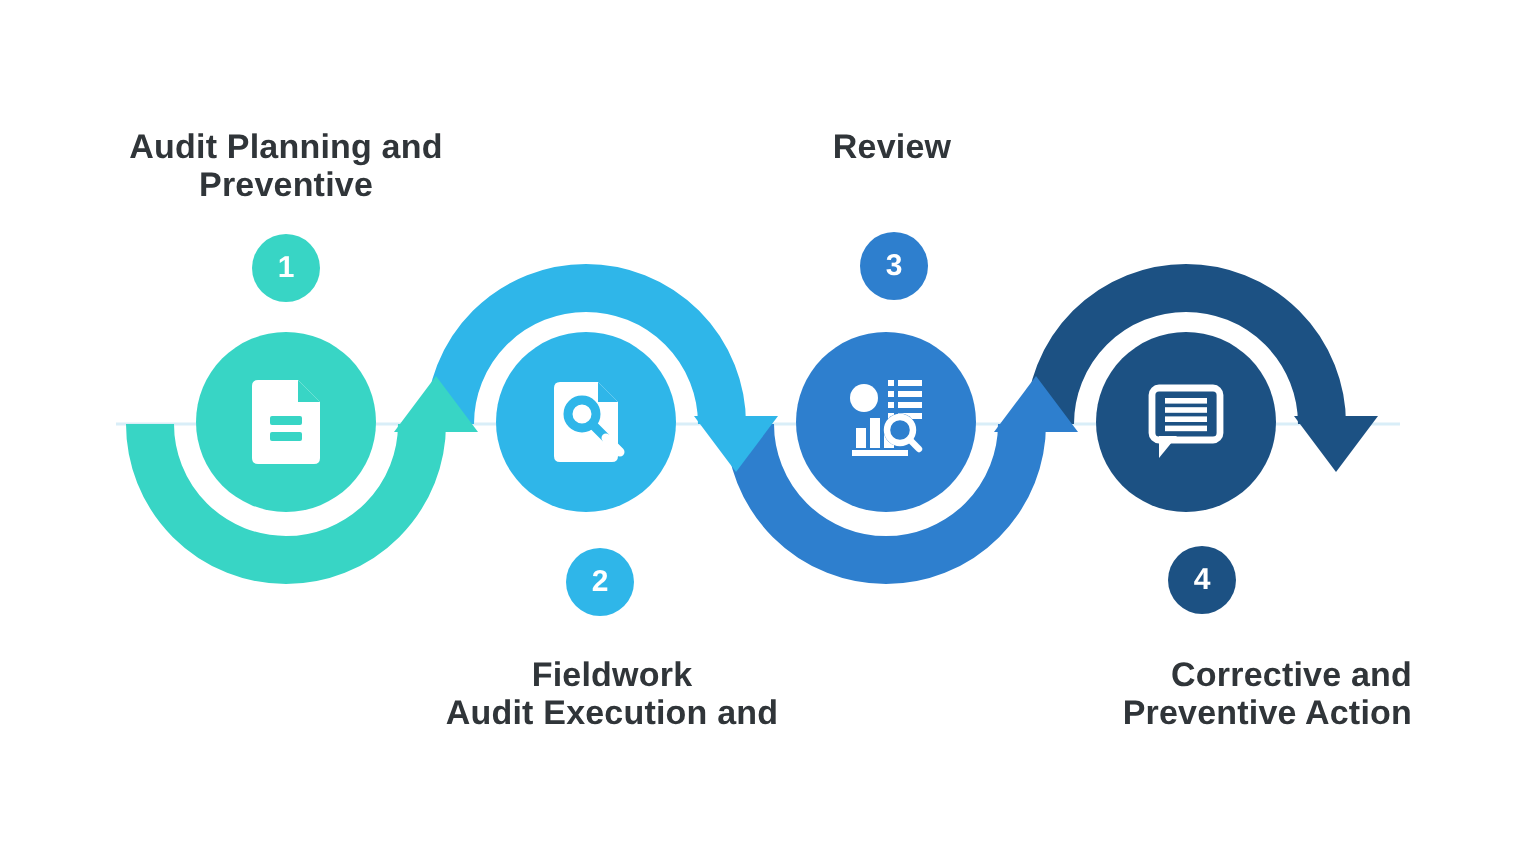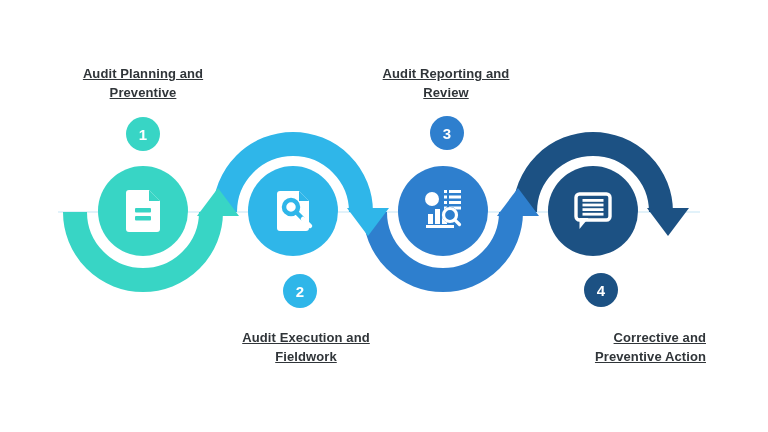--- a/index.html
+++ b/index.html
@@ -3,22 +3,22 @@
 <meta charset="utf-8">
 <style>
   html,body{margin:0;padding:0;background:#ffffff;}
   #stage{
     position:relative;width:768px;height:432px;overflow:hidden;background:#ffffff;
     font-family:"Liberation Sans",sans-serif;
   }
   #flow-svg{position:absolute;left:0;top:0;}
   .label{
     position:absolute;width:200px;text-align:center;
-    font-size:13px;font-weight:700;line-height:18.5px;
-    color:#303539;letter-spacing:.1px;text-decoration:underline;
+    font-size:17px;font-weight:700;line-height:18.5px;
+    color:#303539;letter-spacing:.1px;
   }
   .label-1{left:43px;top:65px;}
   .label-2{left:206px;top:329px;}
   .label-3{left:346px;top:65px;}
   .label-4{left:506px;top:329px;text-align:right;}
   svg text{
     font-family:"Liberation Sans",sans-serif;font-weight:700;font-size:15px;
   }
 </style>
 </head>
@@ -103,25 +103,24 @@
       <circle cx="601" cy="290" r="17" fill="#1c5183"></circle>
       <text x="601" y="290" text-anchor="middle" dominant-baseline="central" fill="#ffffff">4</text>
     </g>
   </svg>
 
   <div class="label label-1">
     <div>Audit Planning and</div>
     <div>Preventive</div>
   </div>
   <div class="label label-2">
+    <div>Fieldwork</div>
     <div>Audit Execution and</div>
-    <div>Fieldwork</div>
   </div>
   <div class="label label-3">
-    <div>Audit Reporting and</div>
     <div>Review</div>
   </div>
   <div class="label label-4">
     <div>Corrective and</div>
     <div>Preventive Action</div>
   </div>
 
 </div>
 
 </body></html>

